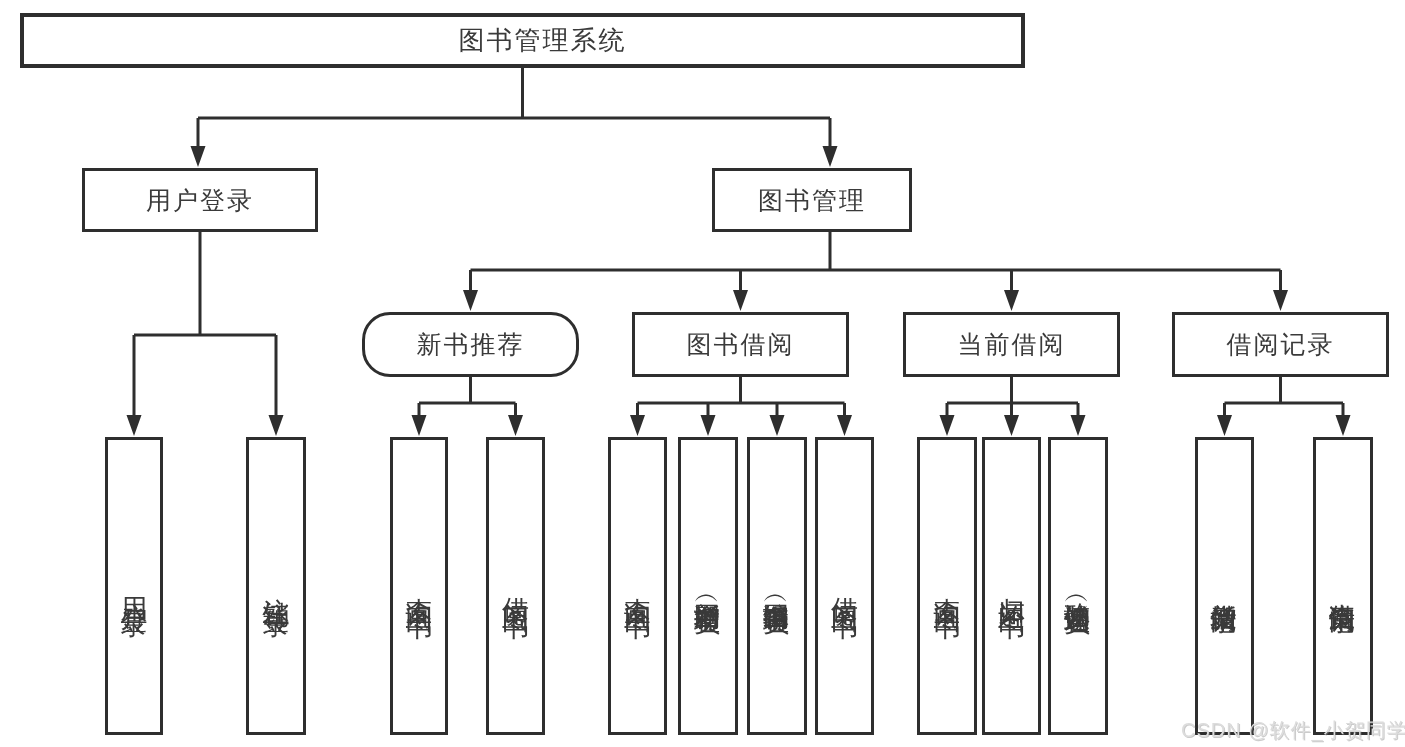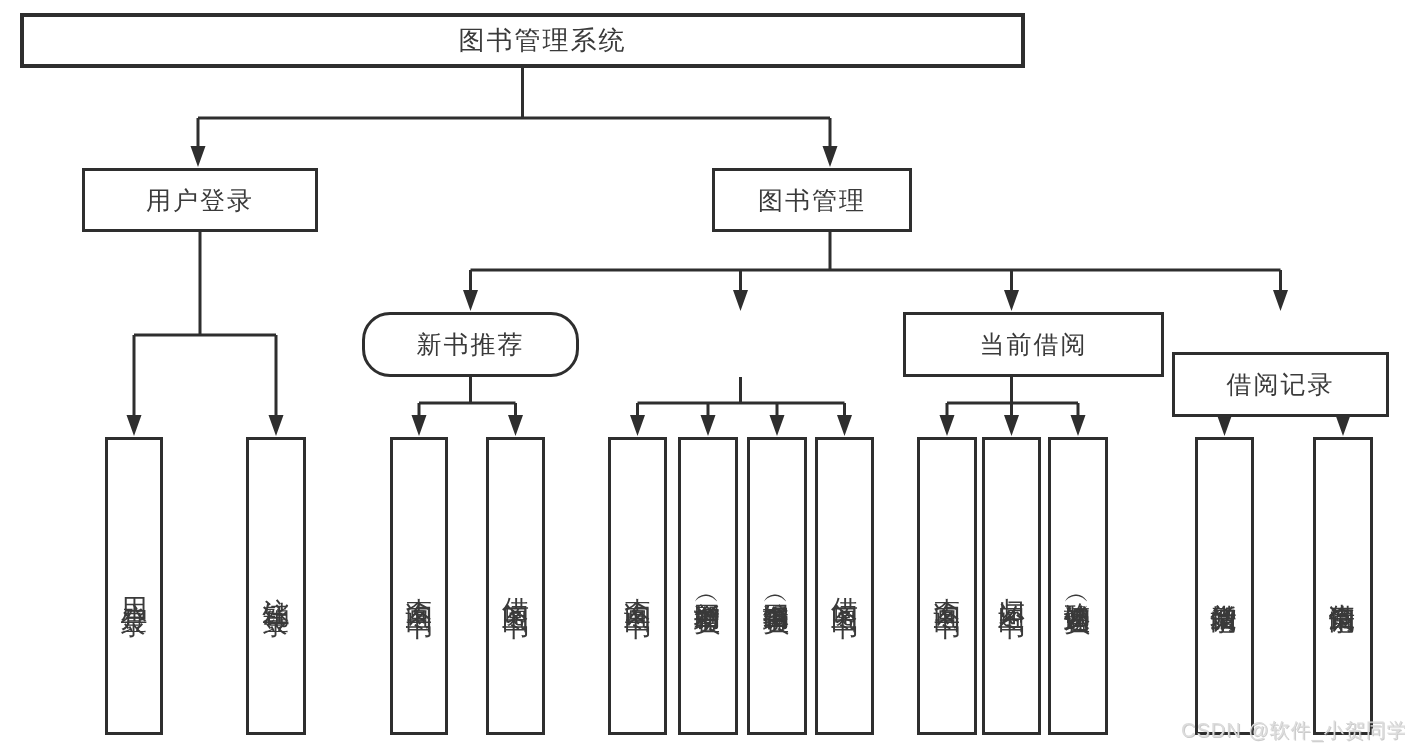--- a/index.html
+++ b/index.html
@@ -96,24 +96,27 @@
   <div class="node" style="left:82px; top:168px; width:236px; height:64px;">
     <span>用户登录</span>
   </div>
   <div class="node" style="left:712px; top:168px; width:200px; height:64px;">
     <span>图书管理</span>
   </div>
 
   <div class="node" style="left:362px; top:312px; width:217px; height:65px;border-radius:28px;">
     <span>新书推荐</span>
   </div>
-  <div class="node" style="left:903px; top:312px; width:261px; height:65px;">
+  <div class="node" style="left:632px; top:312px; width:217px; height:65px;">
+    <span>图书借阅</span>
+  </div>
+  <div class="node" style="left:903px; top:312px; width:217px; height:65px;">
     <span>当前借阅</span>
   </div>
-  <div class="node" style="left:1172px; top:312px; width:217px; height:65px;margin-top:40px;">
+  <div class="node" style="left:1172px; top:312px; width:217px; height:65px;">
     <span>借阅记录</span>
   </div>
 
   <div class="vnode" style="left:105px; top:437px; width:58px; height:298px;">
     <span class="vtext">用户登录</span>
   </div>
   <div class="vnode" style="left:246px; top:437px; width:60px; height:298px;">
     <span class="vtext">注销登录</span>
   </div>
 

